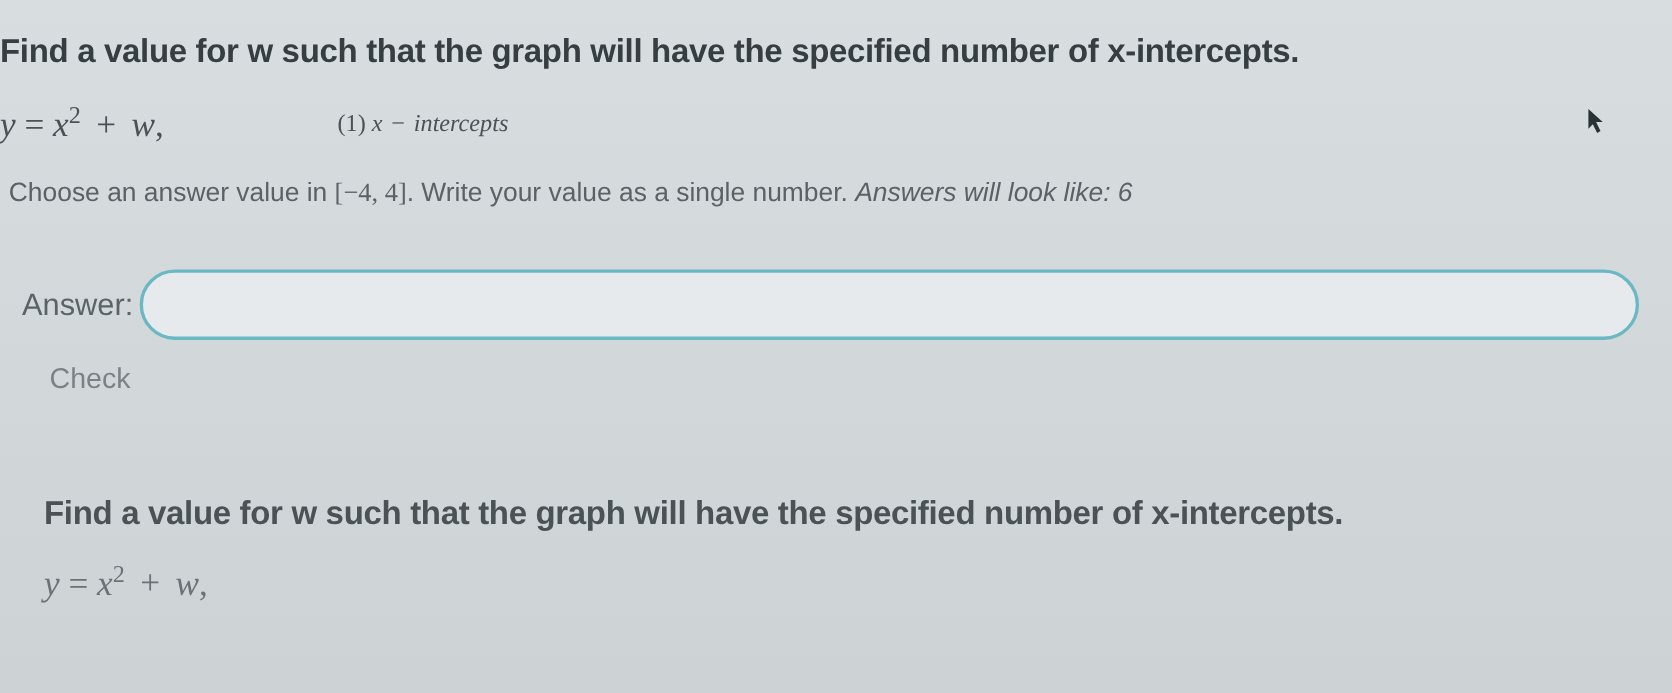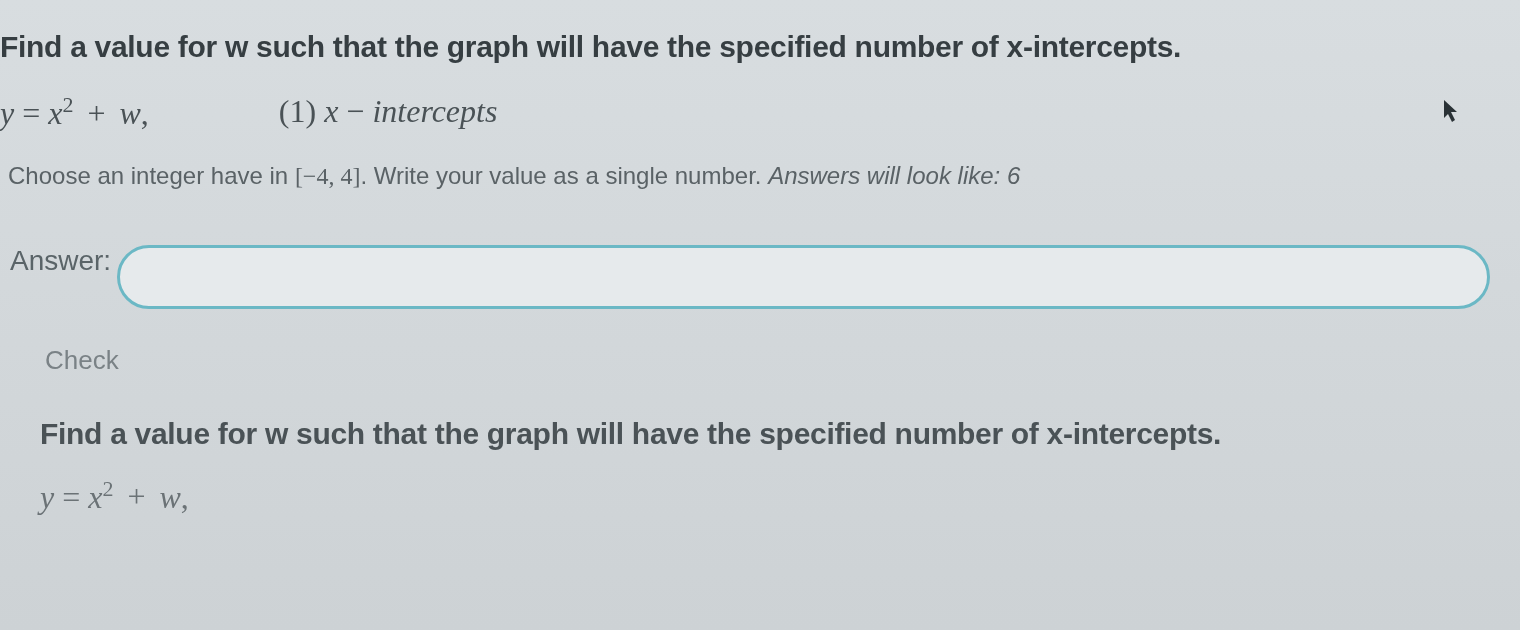--- a/index.html
+++ b/index.html
@@ -47,21 +47,22 @@
       vertical-align: super;
       font-style: normal;
     }
     .equation .plus {
       font-style: normal;
       margin: 0 6px;
     }
     .condition {
       font-family: 'Times New Roman', serif;
       font-style: italic;
-      font-size: 32px;
+      font-size: 22px;
+      margin-left: 28px;
     }
     .condition .paren {
       font-style: normal;
     }
     .condition .minus {
       font-style: normal;
       margin: 0 8px;
     }
     .cursor-icon {
       position: absolute;
@@ -76,23 +77,23 @@
     }
     .instructions .math-inline {
       font-family: Liberation Serif, serif;
       margin-top: 22px;
     }
     .instructions .italic-hint {
       font-style: italic;
     }
     .answer-row {
       display: flex;
-      align-items: flex-start;
-      padding-left: 10px;
-      margin-bottom: 36px;
+      align-items: center;
+      padding-left: 20px;
+      margin-bottom: 20px;
     }
     .answer-label {
       font-size: 28px;
       color: #5a6468;
       margin-right: 6px;
     }
     .answer-input {
       flex: 1;
       height: 64px;
       border: 3px solid #6bb8c5;
@@ -104,21 +105,21 @@
       outline: none;
       color: #3a4347;
     }
     .check-button {
       font-size: 26px;
       color: #7a8286;
       padding-left: 45px;
       background: none;
       border: none;
       cursor: pointer;
-      margin-bottom: 41px;
+      margin-bottom: 90px;
       display: block;
     }
     .next-question {
       padding-left: 40px;
     }
     .next-prompt {
       font-size: 30px;
       font-weight: bold;
       color: #4a5256;
       margin-bottom: 25px;
@@ -172,21 +173,21 @@
       <span class="paren">(</span><span style="font-style:normal">1</span><span class="paren">) </span><span>x</span><span class="minus">−</span><span>intercepts</span>
     </span>
     <span class="cursor-icon">
       <svg width="18" height="26" viewBox="0 0 18 26">
         <path d="M 2 2 L 2 20 L 6 16 L 10 24 L 13 22 L 9 14 L 15 14 Z" fill="#2a3236"></path>
       </svg>
     </span>
   </div>
 
   <div class="instructions">
-    <span>Choose an integer have in </span><span class="math-inline">[−4, 4]</span><span>. Write your value as a single number. </span><span class="italic-hint">Answers will look like: 6</span>
+    <span>Choose an answer value in </span><span class="math-inline">[−4, 4]</span><span>. Write your value as a single number. </span><span class="italic-hint">Answers will look like: 6</span>
   </div>
 
   <div class="answer-row">
     <span class="answer-label">Answer:</span>
     <input class="answer-input" type="text" value="" style="">
   </div>
 
   <button class="check-button">Check</button>
 
   <div class="next-question">

